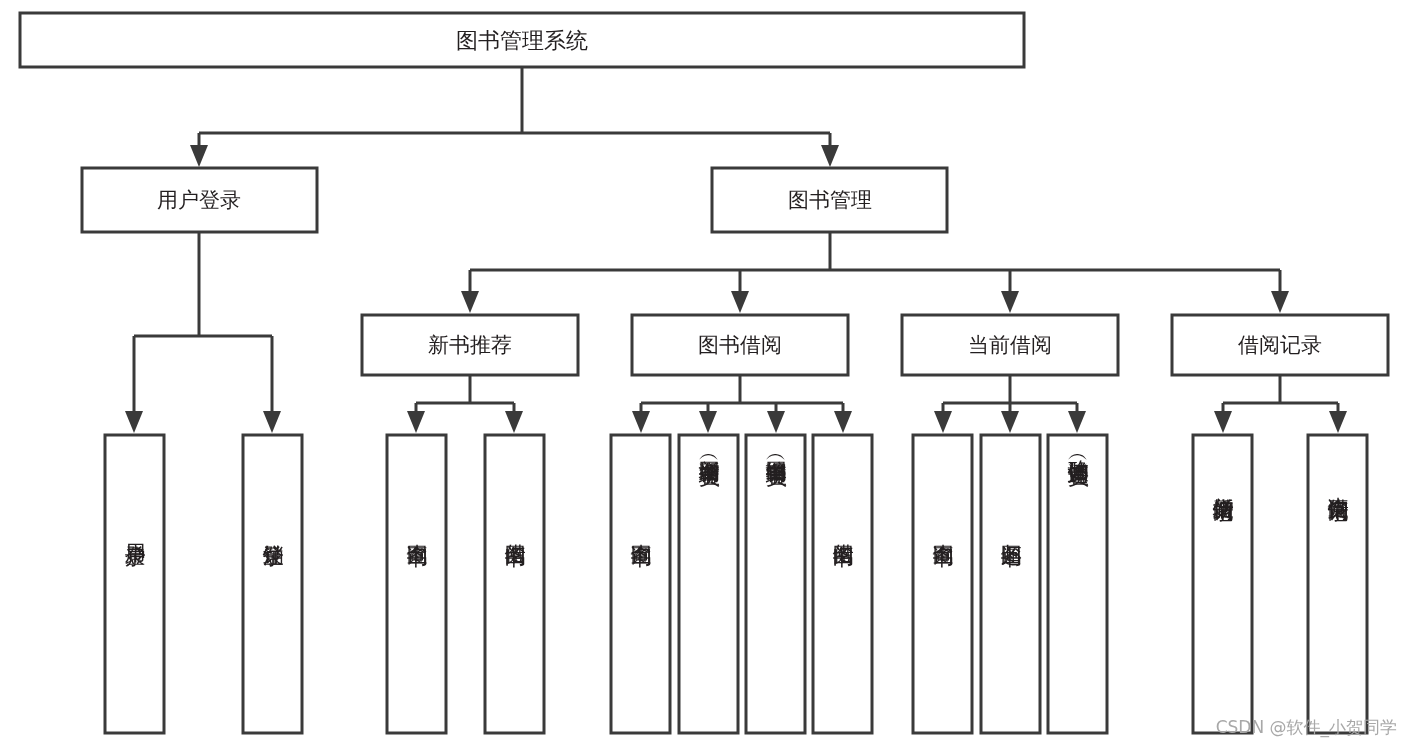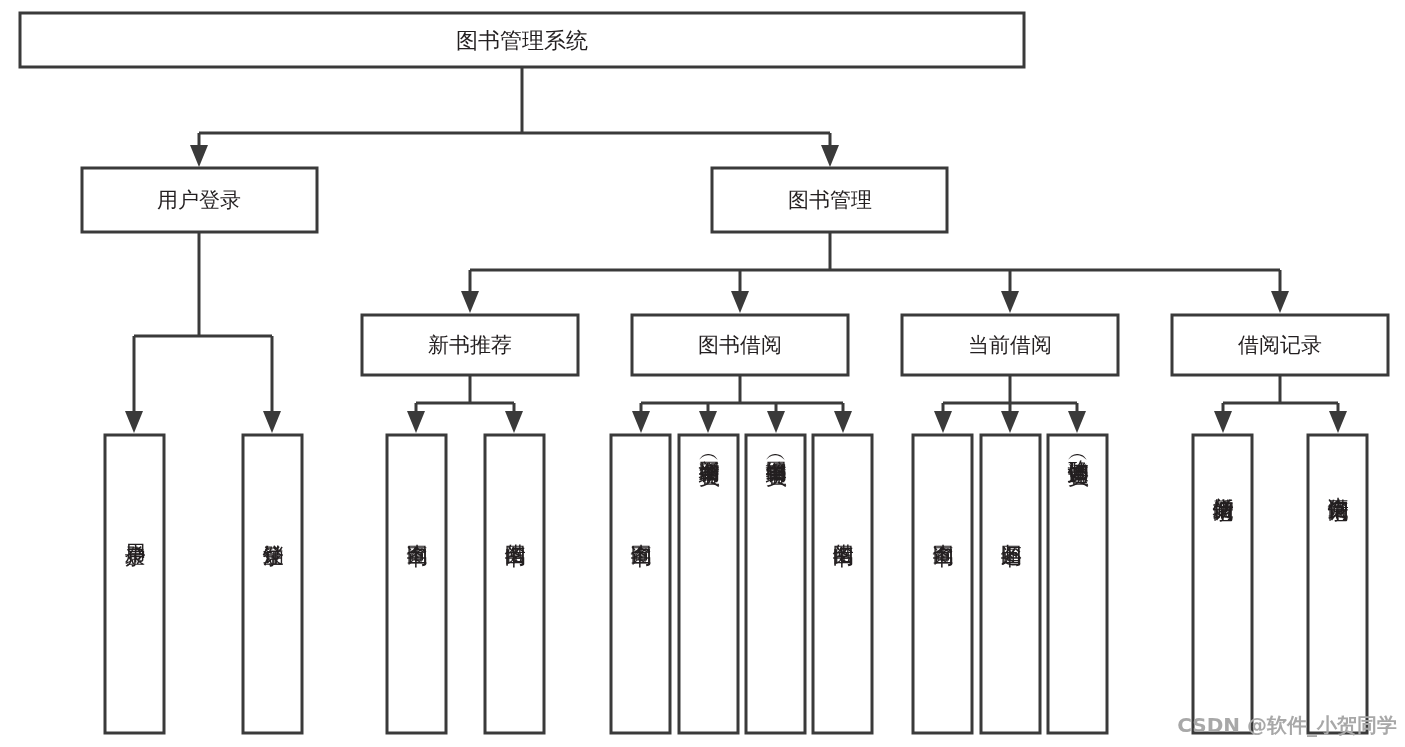--- a/index.html
+++ b/index.html
@@ -74,25 +74,24 @@
     writing-mode: vertical-rl;
     text-orientation: upright;
     letter-spacing: 1px;
     white-space: nowrap;
   }
   .watermark {
     position: absolute;
     right: 8px;
     bottom: 8px;
     font-family: "DejaVu Sans", "Liberation Sans", sans-serif;
-    font-size: 20px;
+    font-size: 17px;
     color: #a8a8a8;
     white-space: nowrap;
     pointer-events: none;
-    font-weight: bold;
   }
 </style>
 </head>
 <body>
 
 <div id="diagram-root">
 
   <svg class="diagram-canvas" viewBox="0 0 1405 747">
 
     <g>

